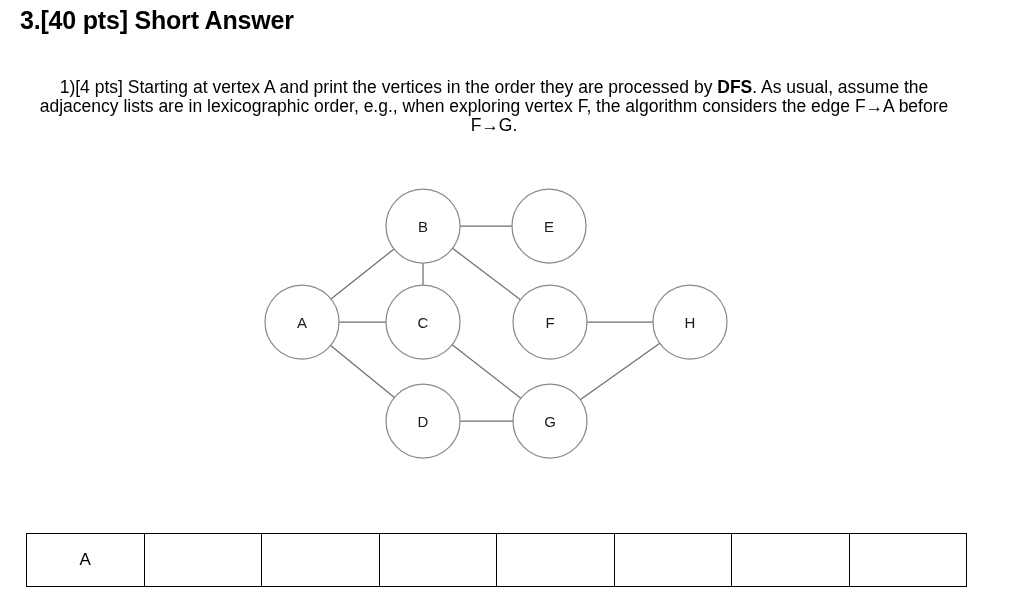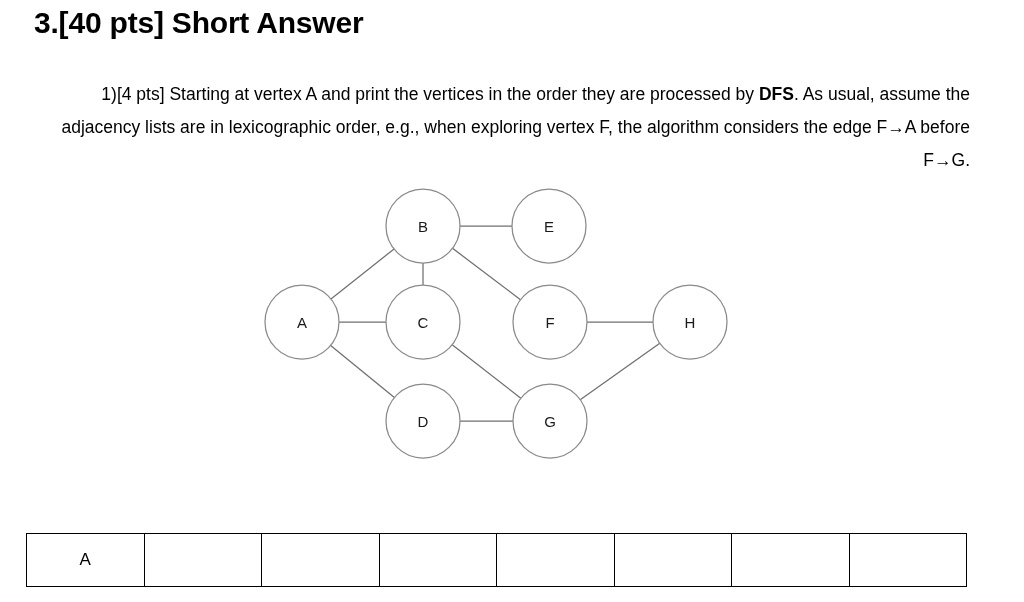--- a/index.html
+++ b/index.html
@@ -14,38 +14,38 @@
     position: relative;
     overflow: hidden;
     font-family: "Liberation Sans", sans-serif;
     color: #000000;
     -webkit-font-smoothing: antialiased;
   }
 
   
   #page-title {
     position: absolute;
-    left: 34px;
+    left: 20px;
     top: 6px;
-    font-size: 30px;
+    font-size: 25px;
     font-weight: bold;
     letter-spacing: -0.2px;
     line-height: 1.15;
     white-space: nowrap;
   }
 
   
   #question-block {
     position: absolute;
     left: 18px;
     top: 78px;
     width: 952px;
     font-size: 17.5px;
-    line-height: 33px;
-    text-align: right;
+    line-height: 19px;
+    text-align: center;
   }
   #question-block .bold { font-weight: bold; }
 
   
   #graph-figure {
     position: absolute;
     left: 0px;
     top: 178px;
     width: 1024px;
     height: 300px;

